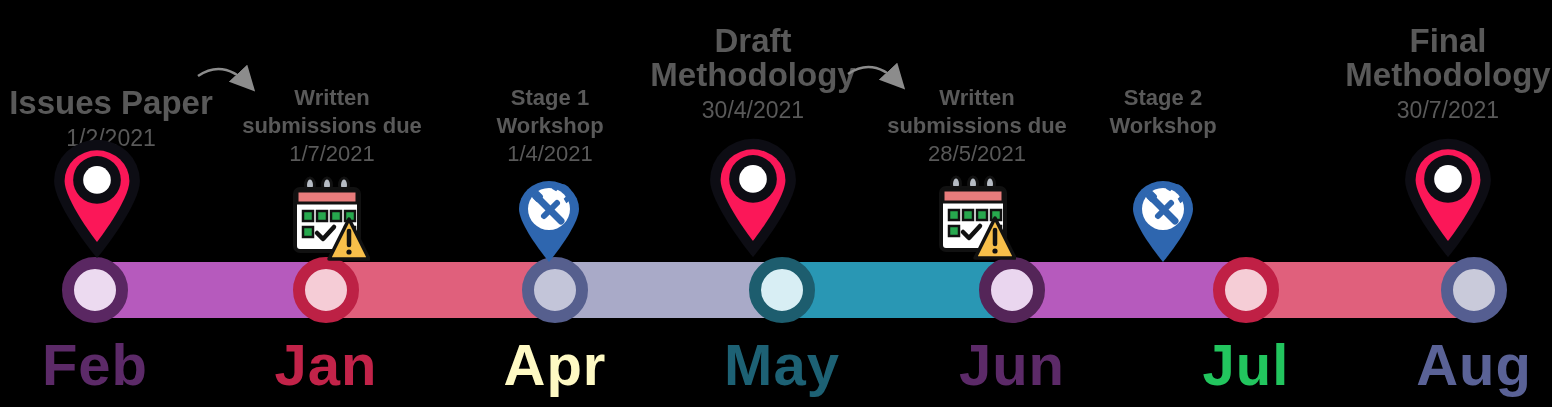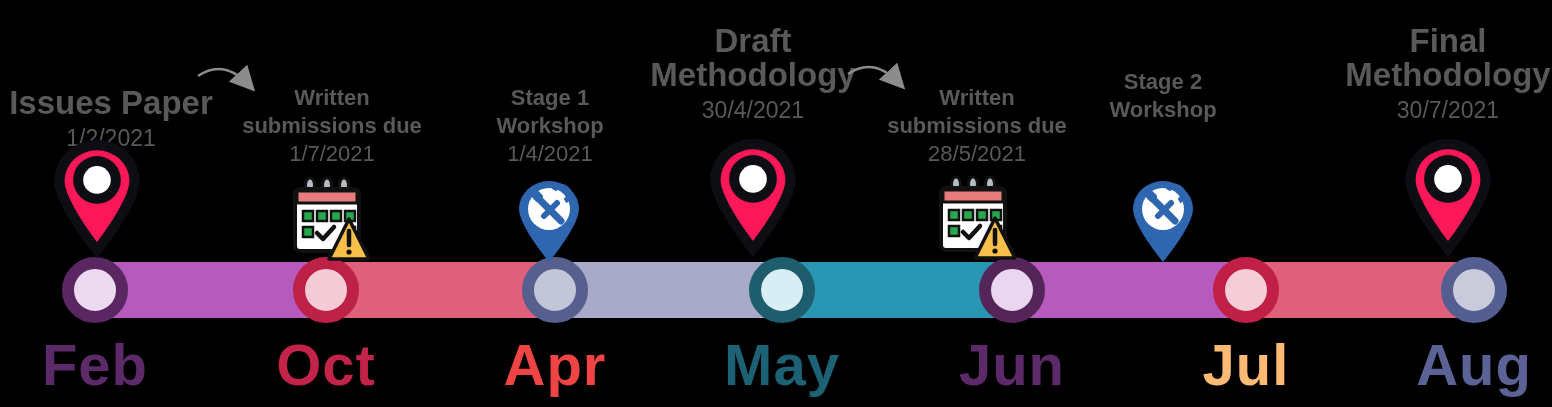--- a/index.html
+++ b/index.html
@@ -31,25 +31,25 @@
 
   <div class="dot" style="left: 62px; border-color: rgb(90, 39, 98); background: rgb(236, 218, 240);"></div>
   <div class="dot" style="left: 293px; border-color: rgb(189, 33, 69); background: rgb(245, 204, 214);"></div>
   <div class="dot" style="left: 522px; border-color: rgb(86, 95, 142); background: rgb(195, 197, 217);"></div>
   <div class="dot" style="left: 749px; border-color: rgb(29, 93, 110); background: rgb(216, 238, 244);"></div>
   <div class="dot" style="left: 979px; border-color: rgb(84, 37, 88); background: rgb(234, 214, 239);"></div>
   <div class="dot" style="left: 1213px; border-color: rgb(192, 32, 69); background: rgb(245, 205, 214);"></div>
   <div class="dot" style="left: 1441px; border-color: rgb(85, 94, 145); background: rgb(201, 202, 218);"></div>
 
   <div class="month-label" style="left: 10px; color: rgb(92, 42, 104);">Feb</div>
-  <div class="month-label" style="left: 241px; color: rgb(194, 35, 73);">Oct</div>
-  <div class="month-label" style="left: 470px; color: #ef4444;">Apr</div>
+  <div class="month-label" style="left: 241px; color: rgb(194, 35, 73);">Jan</div>
+  <div class="month-label" style="left: 470px; color: #fef9c3;">Apr</div>
   <div class="month-label" style="left: 697px; color: rgb(29, 97, 116);">May</div>
   <div class="month-label" style="left: 927px; color: rgb(92, 42, 104);">Jun</div>
-  <div class="month-label" style="left: 1161px; color: #fdba74;">Jul</div>
+  <div class="month-label" style="left: 1161px; color: #22c55e;">Jul</div>
   <div class="month-label" style="left: 1389px; color: rgb(90, 98, 150);">Aug</div>
 
   <div class="ms" style="left:111px;top:60px;margin-top:26px;">
     <div class="t-big">Issues Paper</div>
     <div class="d-big">1/2/2021</div>
   </div>
 
   <div class="ms" style="left:332px;top:84px;">
     <div class="t-small">Written</div>
     <div class="t-small">submissions due</div>
@@ -67,21 +67,21 @@
     <div class="t-big">Methodology</div>
     <div class="d-big">30/4/2021</div>
   </div>
 
   <div class="ms" style="left:977px;top:84px;">
     <div class="t-small">Written</div>
     <div class="t-small">submissions due</div>
     <div class="d-small">28/5/2021</div>
   </div>
 
-  <div class="ms" style="left:1163px;top:68px;">
+  <div class="ms" style="left:1163px;top:84px;">
     <div class="t-small">Stage 2</div>
     <div class="t-small">Workshop</div>
   </div>
 
   <div class="ms" style="left:1448px;top:24px;">
     <div class="t-big">Final</div>
     <div class="t-big">Methodology</div>
     <div class="d-big">30/7/2021</div>
   </div>
 

